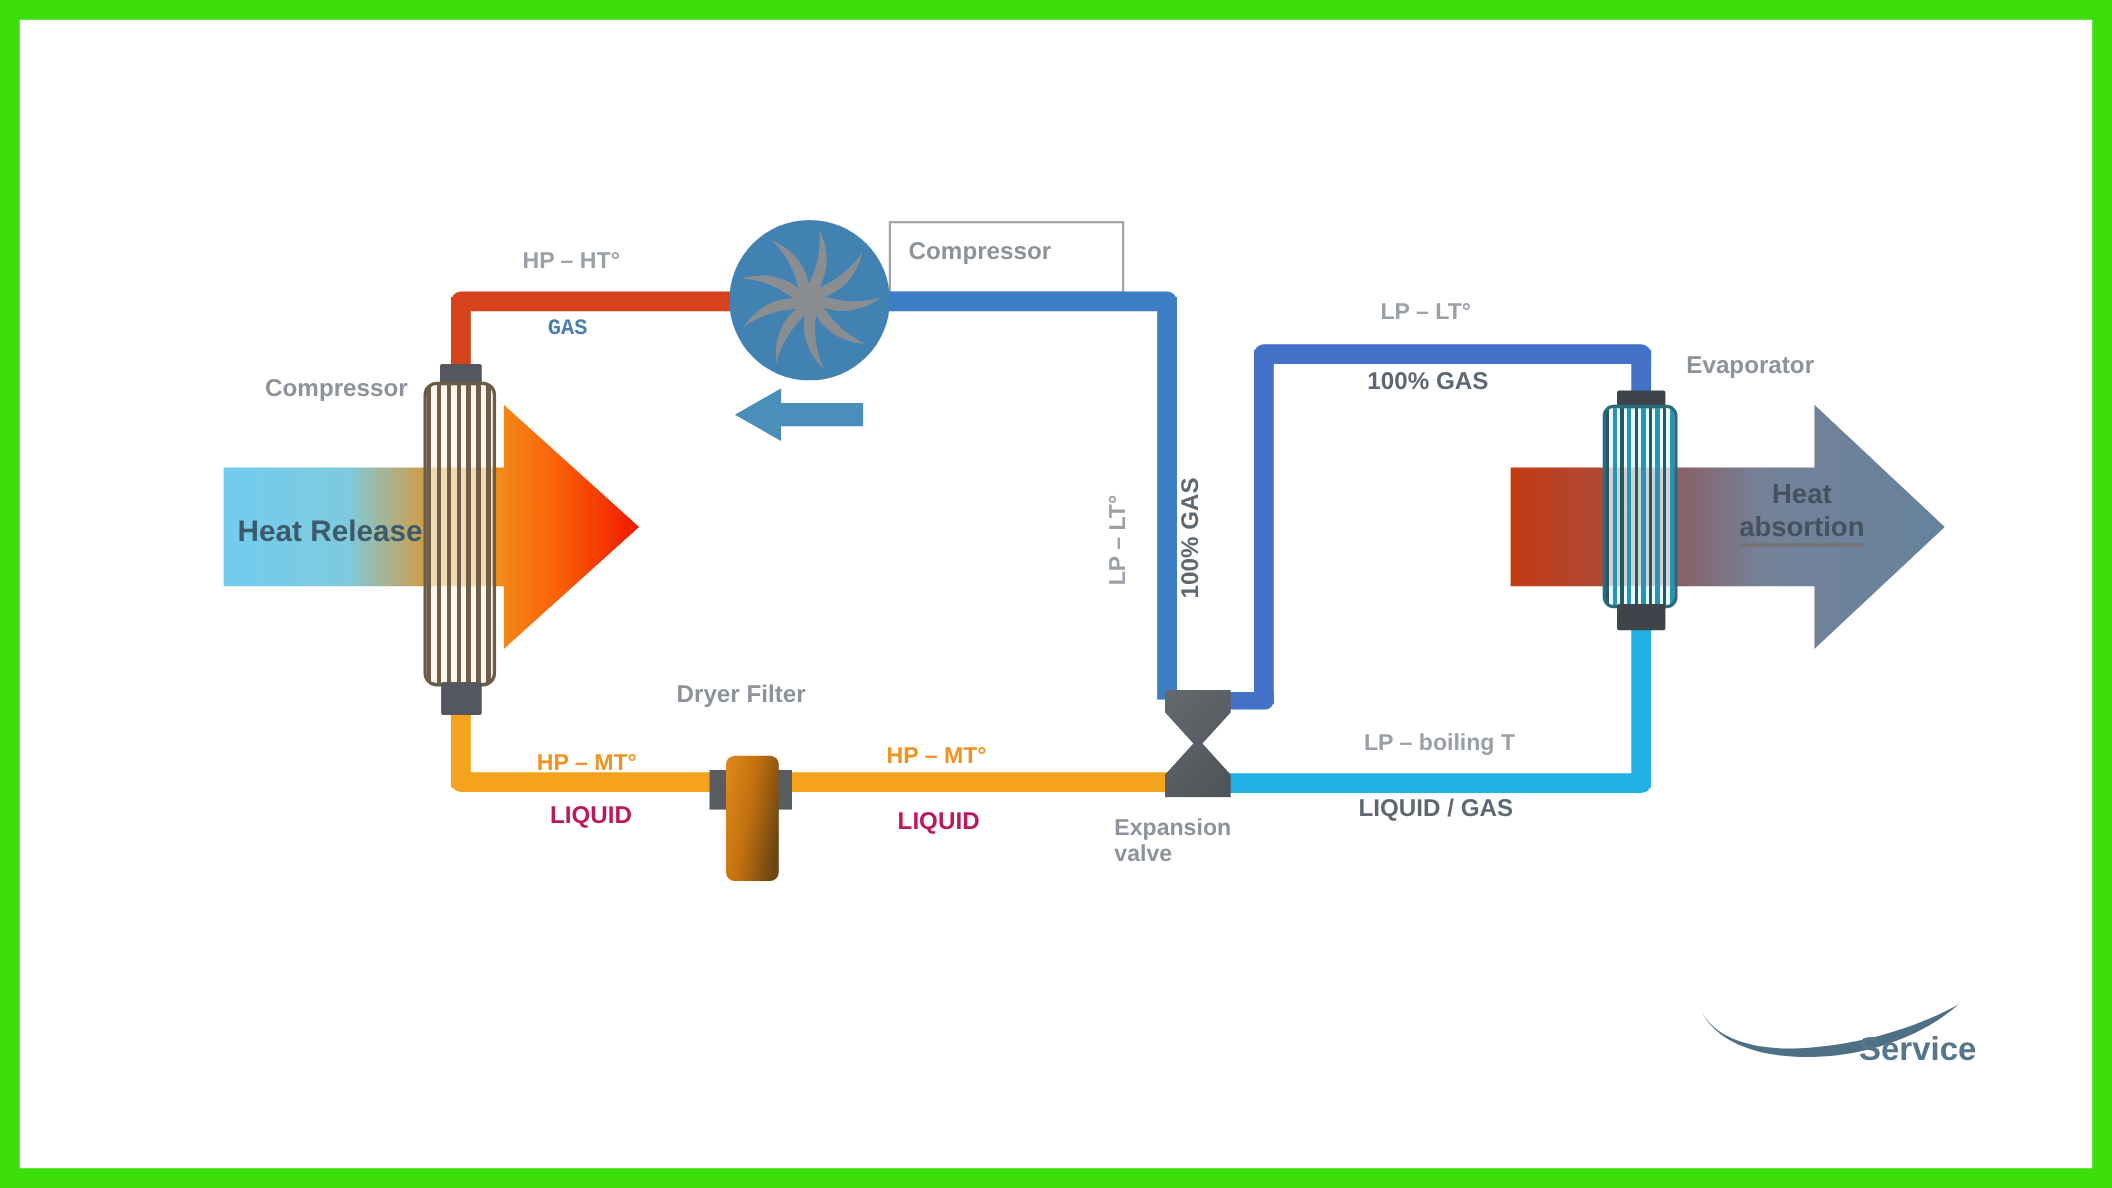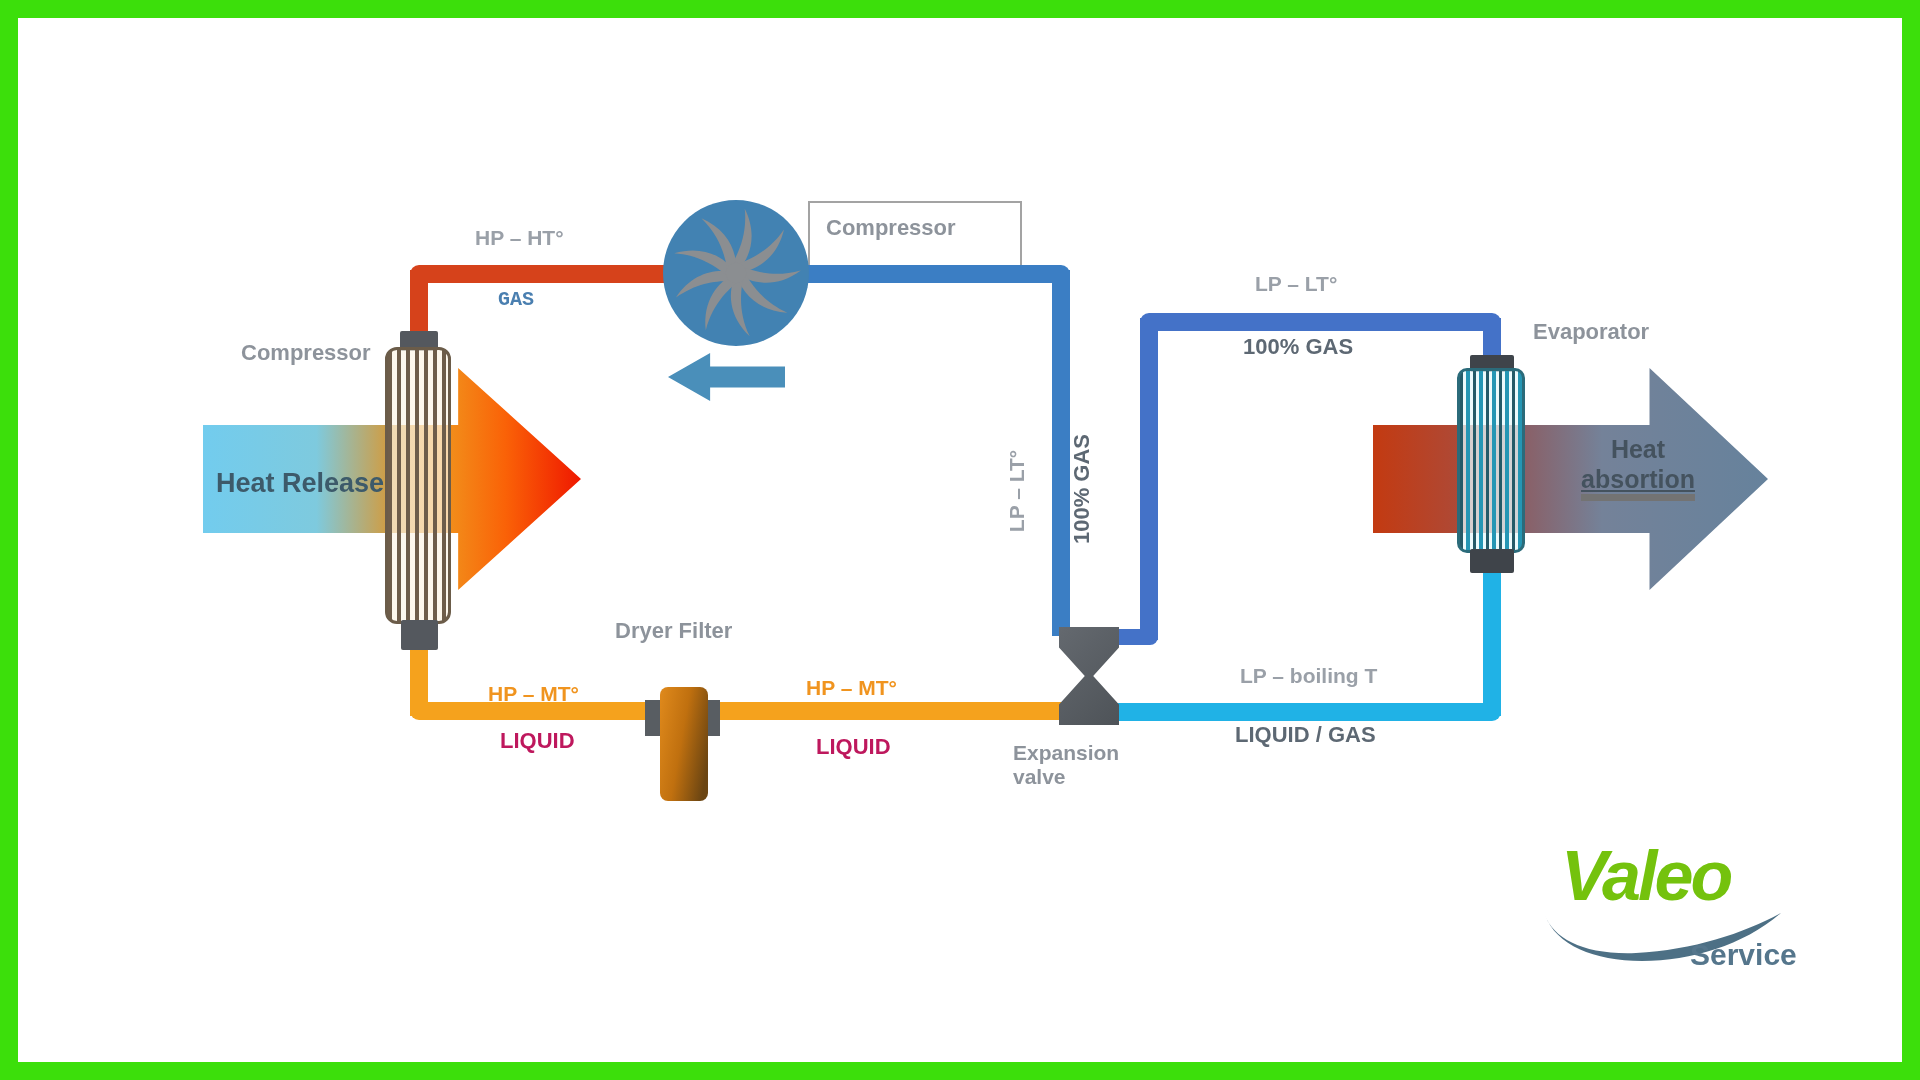--- a/index.html
+++ b/index.html
@@ -56,21 +56,21 @@
 
   #heat-absorption-arrow{
     left:1355px;top:350px;width:395px;height:222px;z-index:0;
     clip-path:polygon(0 25.7%,70% 25.7%,70% 0,100% 50%,70% 100%,70% 74.3%,0 74.3%);
     background:linear-gradient(90deg,#c33a11 0%,#b04833 20%,#8a5f66 38%,#748299 58%,#66829c 100%);
   }
   #heat-absorption-text{
     left:1540px;top:416px;width:160px;z-index:4;text-align:center;
     font-size:25px;font-weight:600;color:#44525e;line-height:1.2;position:absolute;
   }
-  #heat-absorption-text .underlined{border-bottom:7px solid #737373;padding-bottom:1px;text-decoration:underline;}
+  #heat-absorption-text .underlined{border-bottom:3px solid #737373;padding-bottom:1px;}
 
   
   .cap{position:absolute;background:#54585e;border-radius:2px;z-index:3;}
   #condenser-body{
     left:367px;top:329px;width:66px;height:277px;z-index:3;border-radius:12px;
     border:3px solid #6b5c49;box-sizing:border-box;
     background:repeating-linear-gradient(90deg,
       #6e5d4a 0px,#6e5d4a 4px,
       rgba(255,250,238,0.55) 4px,rgba(255,250,238,0.55) 9px);
     background-color:rgba(240,225,200,0.35);
@@ -218,19 +218,18 @@
 
   <div class="lbl temp-lbl" style="left:1222px;top:646px;z-index:4;">LP – boiling T</div>
   <div class="lbl state-lbl" style="left:1217px;top:704px;z-index:4;">LIQUID / GAS</div>
 
   <div class="lbl" id="heat-release-text">Heat Release</div>
   <div id="heat-absorption-text">
     <div>Heat</div>
     <div><span class="underlined">absortion</span></div>
   </div>
 
-  <div id="valeo-wordmark">Valeo</div>
   <svg id="valeo-swoosh" viewBox="0 0 242 50" preserveAspectRatio="none">
     <path d="M3,4 C12,28 42,44 94,42 C152,39 202,22 239,2 C202,34 150,50 100,50 C52,50 14,34 3,4 Z" fill="#4d7085"></path>
   </svg>
   <div id="valeo-service">Service</div>
 
 </div>
 
 </body></html>

